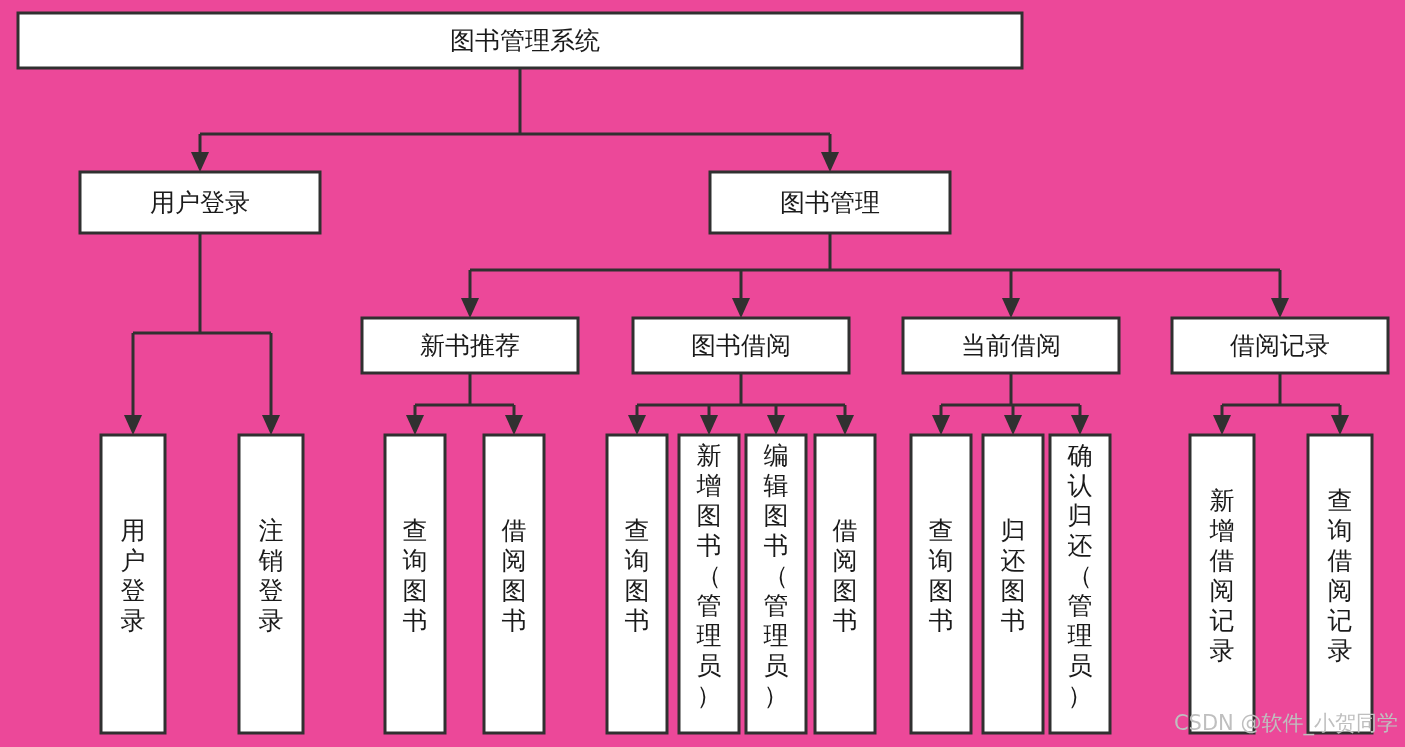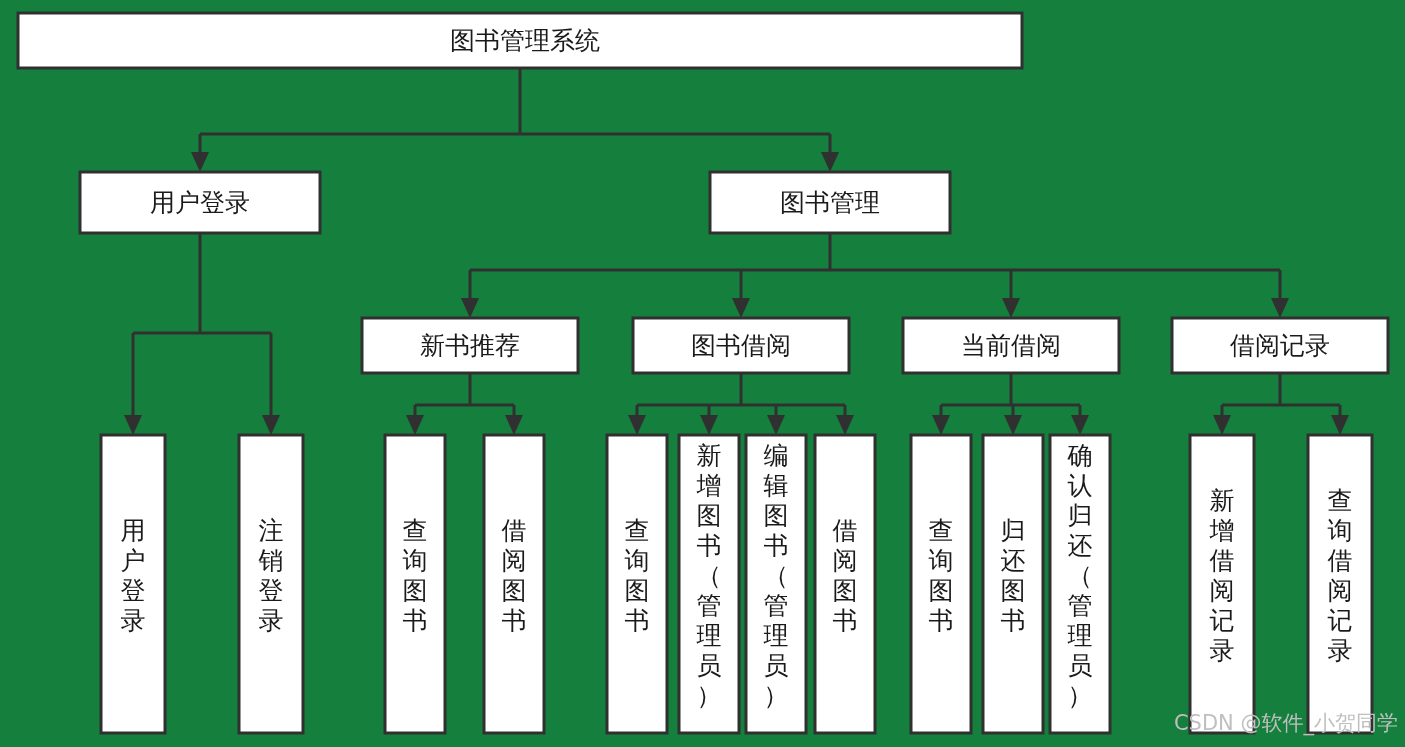--- a/index.html
+++ b/index.html
@@ -11,21 +11,21 @@
   body {
     width: 1405px;
     height: 747px;
     overflow: hidden;
     font-family: "DejaVu Sans", "Liberation Sans", sans-serif;
   }
   #diagram-root {
     position: relative;
     width: 1405px;
     height: 747px;
-    background: #15803d;
+    background: #ec4899;
     text-decoration: underline;
   }
   svg#diagram-svg {
     position: absolute;
     left: 0;
     top: 0;
     width: 1405px;
     height: 747px;
     display: block;
   }

